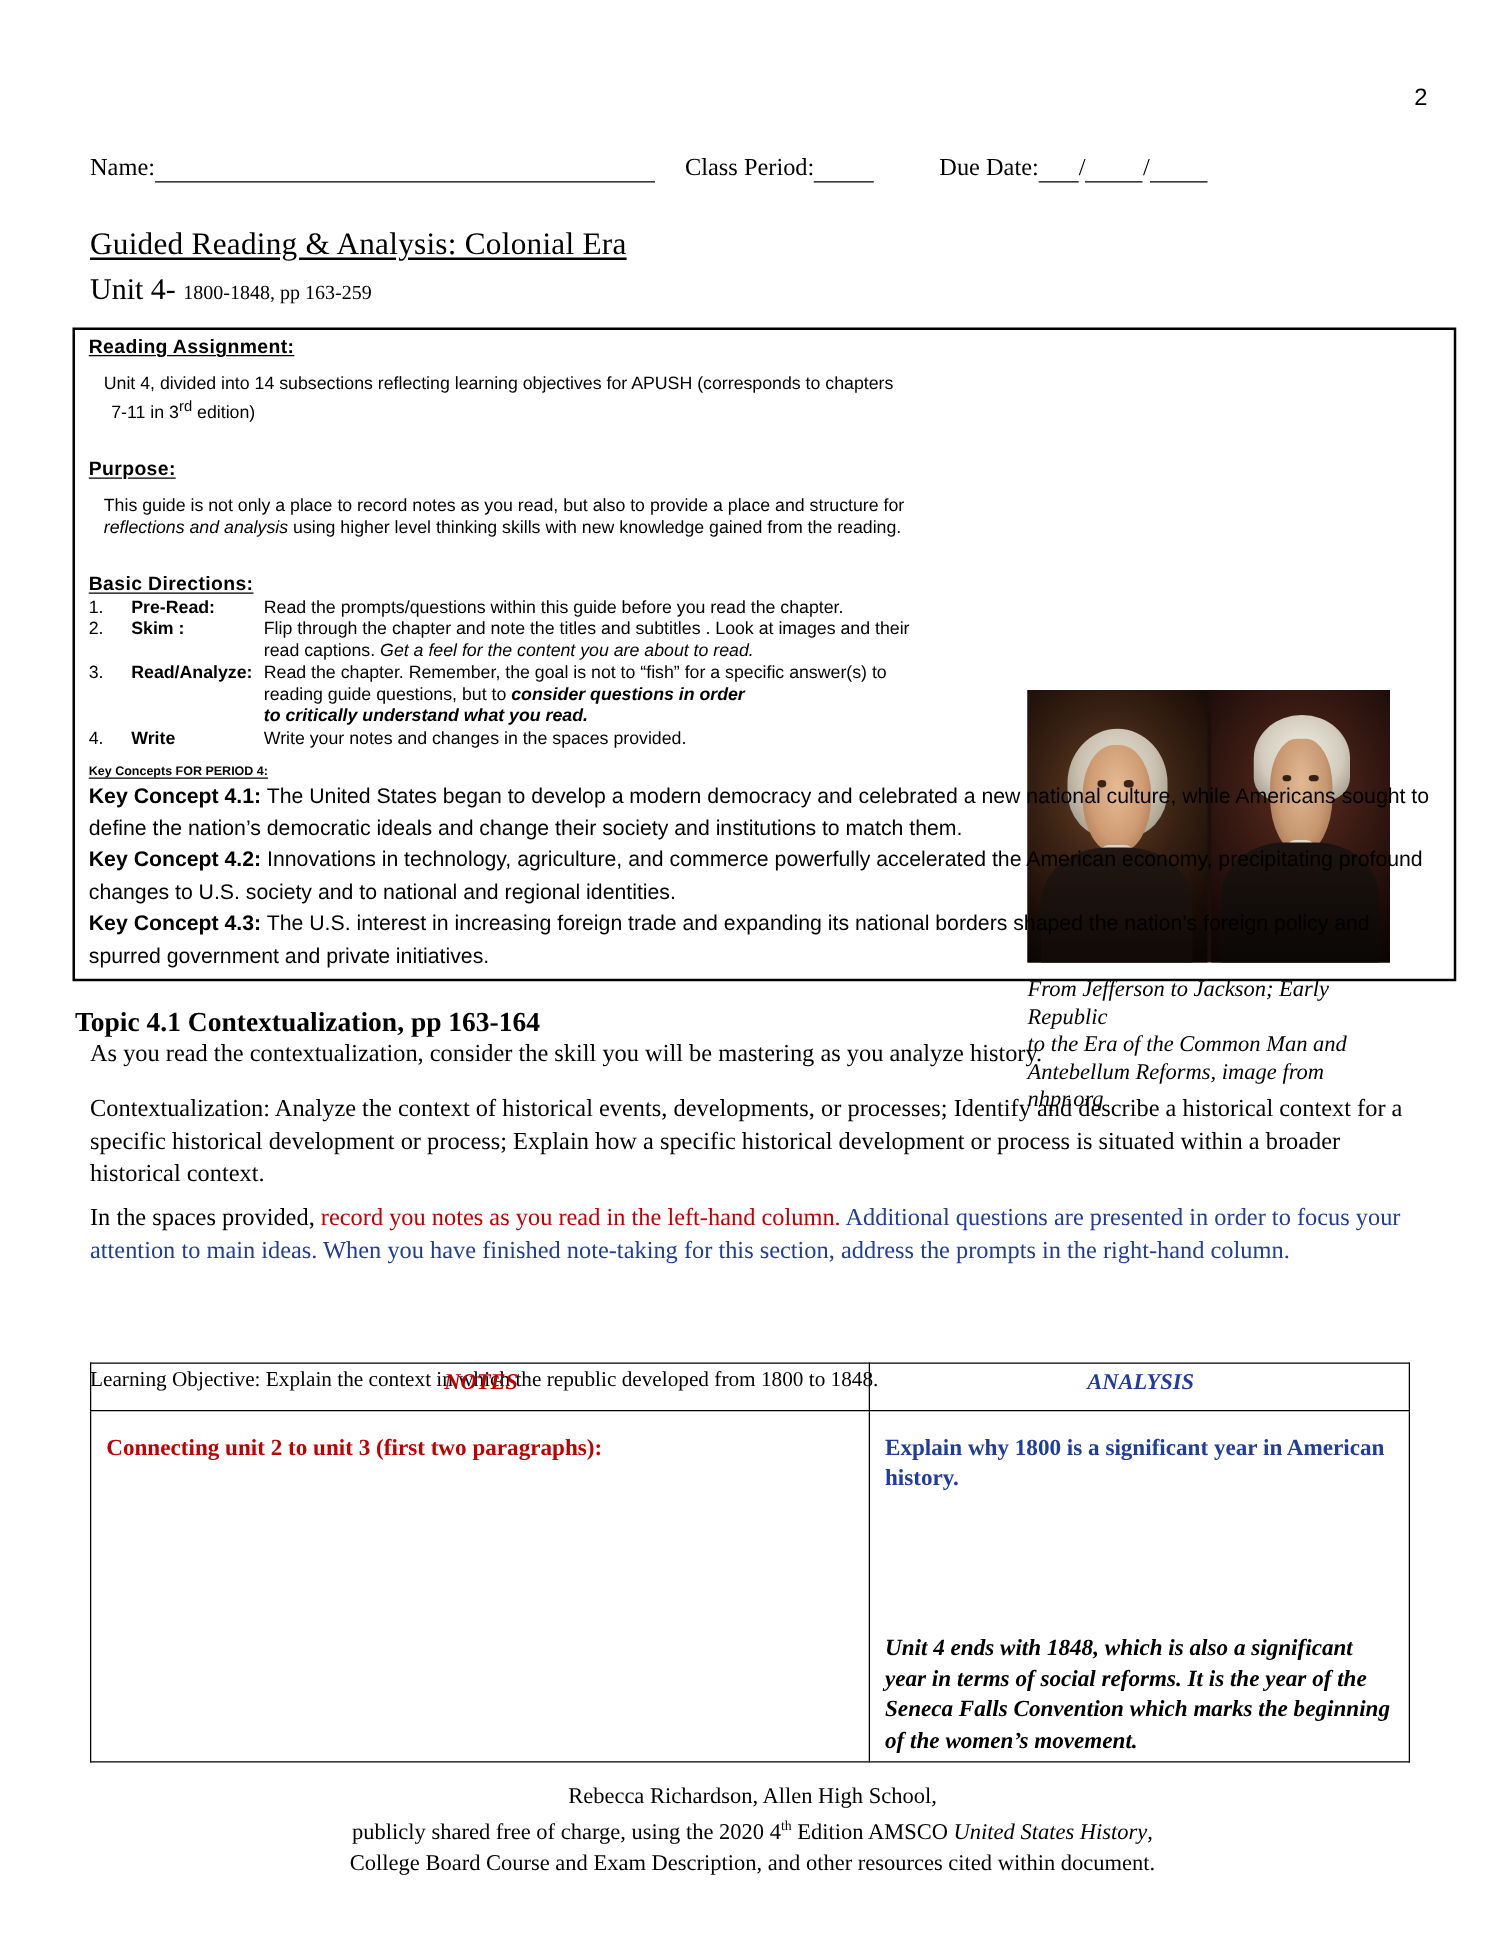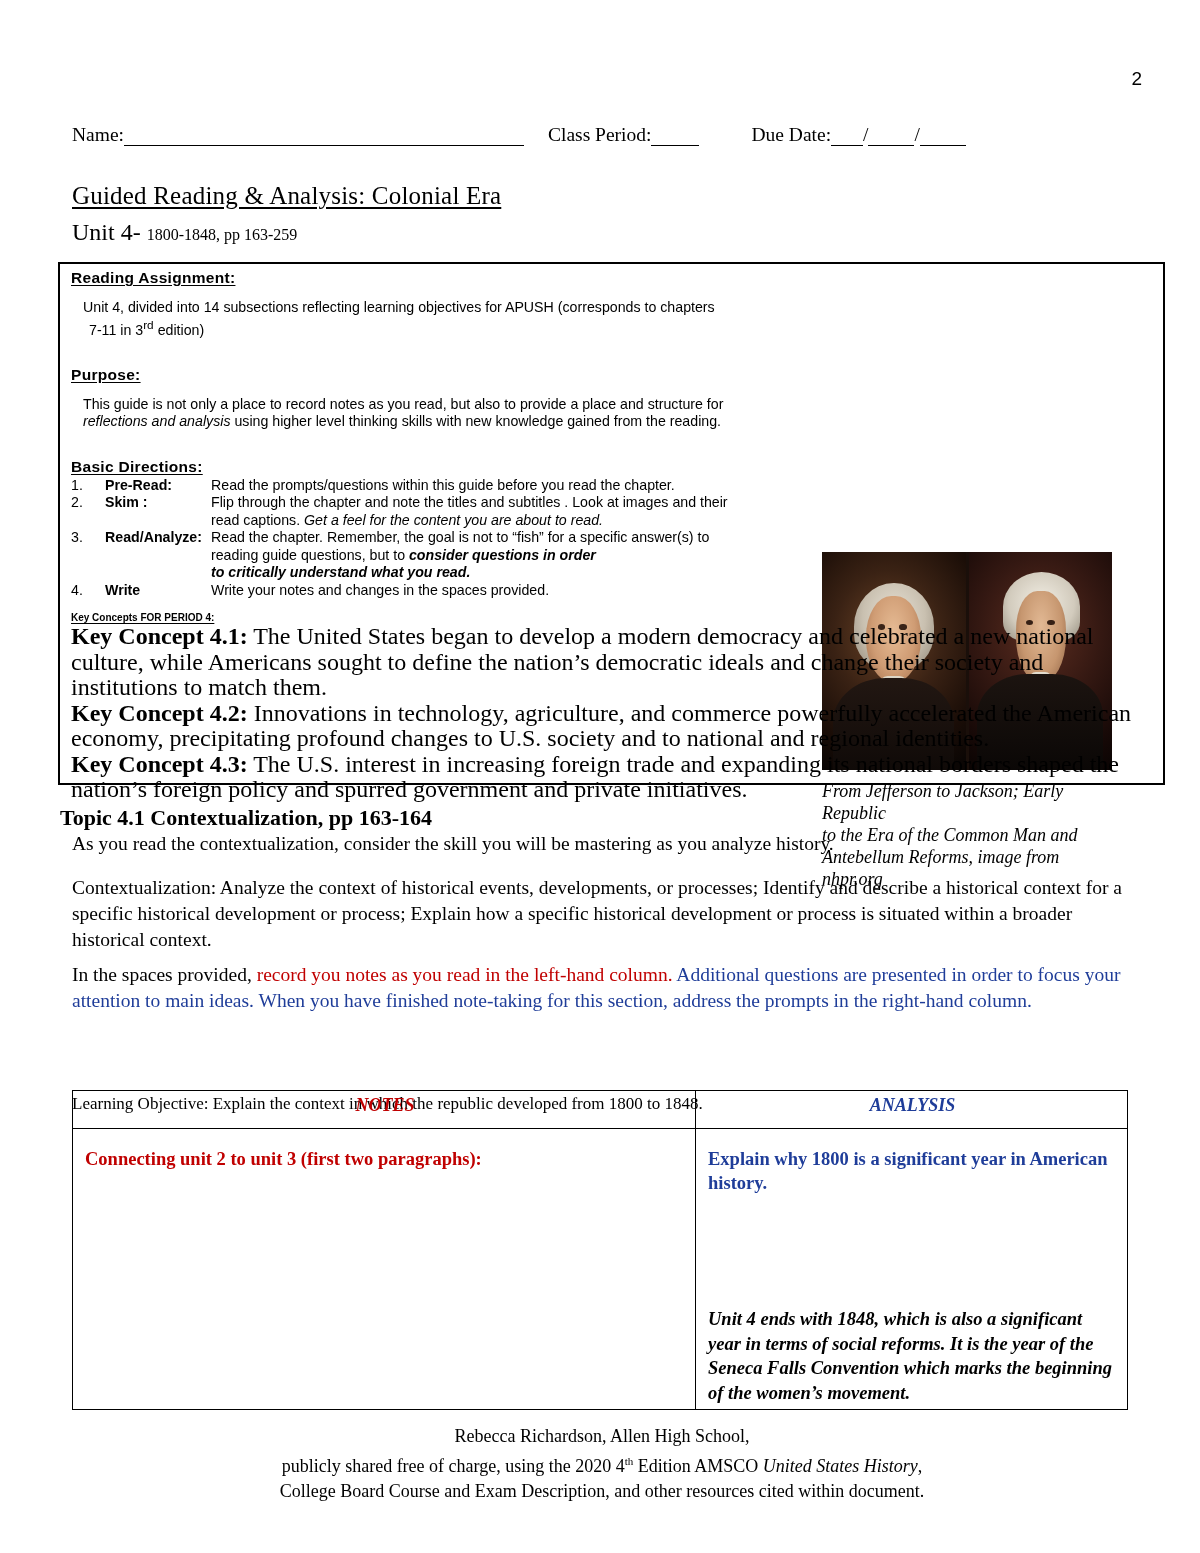--- a/index.html
+++ b/index.html
@@ -134,22 +134,22 @@
   }
   .kc-h {
     font-family: "Liberation Sans", sans-serif;
     font-weight: bold;
     font-size: 10px;
     text-decoration: underline;
     text-underline-offset: 2px;
     margin-bottom: 1px;
   }
   .kc-p {
-    font-family: Liberation Serif, serif;
-    font-size: 24px;
+    font-family: Liberation Sans, sans-serif;
+    font-size: 17px;
     line-height: 25.5px;
     margin: 0;
   }
   .kc-p b { font-weight: bold; }
 
   
   .img-block {
     position: absolute;
     left: 762px;
     top: 288px;

